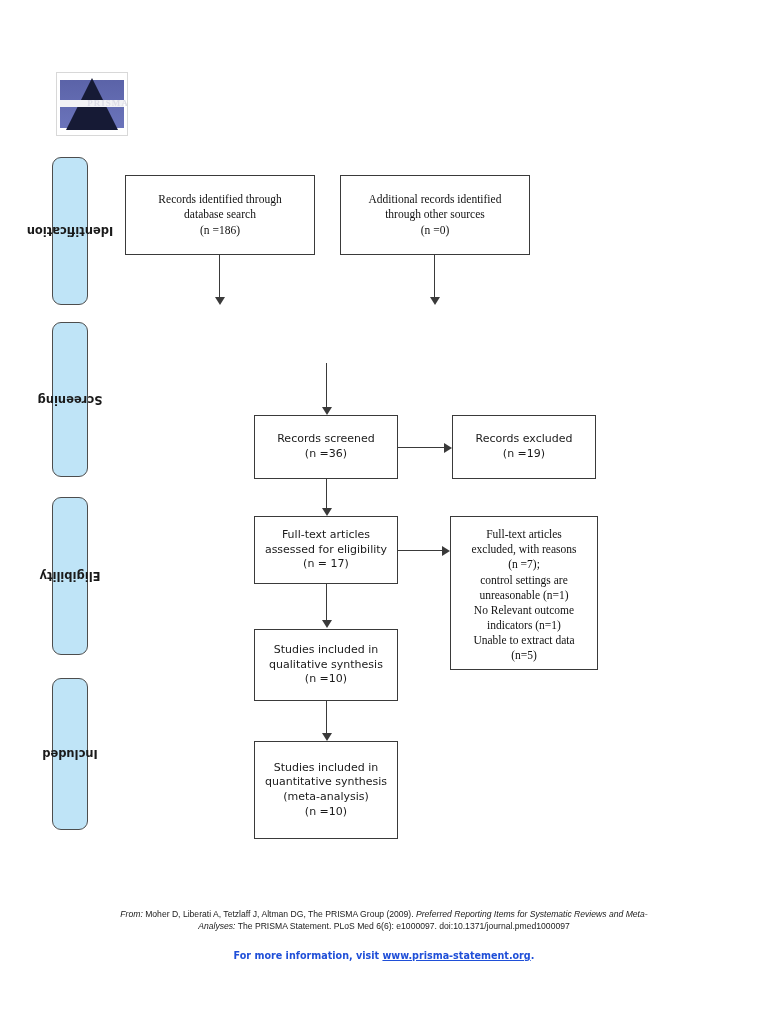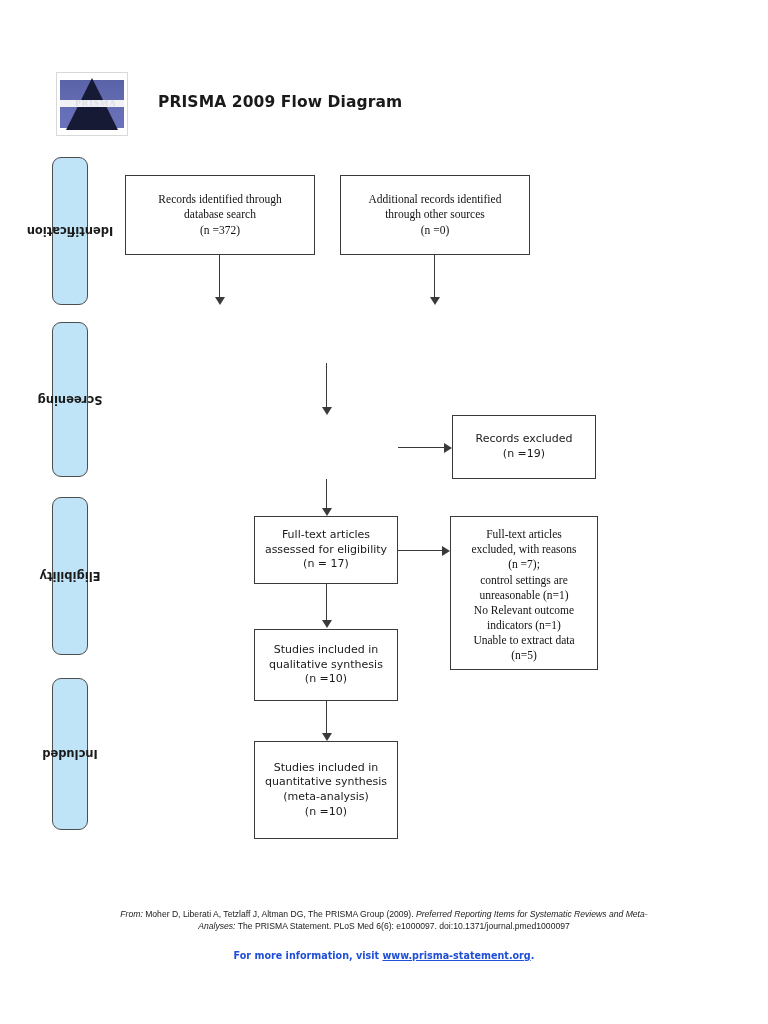--- a/index.html
+++ b/index.html
@@ -27,21 +27,21 @@
     background:#f2f2f5;
   }
   .logo .pyramid{
     position:absolute;left:50%;top:6px;transform:translateX(-50%);
     width:0;height:0;
     border-left:26px solid transparent;
     border-right:26px solid transparent;
     border-bottom:52px solid #161a35;
   }
   .logo .pname{
-    position:absolute;left:4px;top:26px;width:72px;text-align:center;
+    position:absolute;left:16px;top:26px;width:72px;text-align:center;
     font-size:9px;font-weight:bold;letter-spacing:1px;color:#dcdce6;
     font-family:"Liberation Serif", serif;
   }
   .logo .frame{position:absolute;inset:0;border:1px solid #d8d8d8;}
 
   .title{
     position:absolute;left:158px;top:93px;
     font-size:15.5px;font-weight:bold;color:#1a1a1a;
     letter-spacing:0.1px;
     font-family:"DejaVu Sans", sans-serif;
@@ -120,60 +120,65 @@
 <div class="page">
 
   <div class="logo">
     <div class="band"></div>
     <div class="pyramid"></div>
     <div class="band2"></div>
     <div class="pname">PRISMA</div>
     <div class="frame"></div>
   </div>
 
-  <div class="title">PRISMA 2009 Flow Diagram</div>
 
   <div class="capsule" style="left:52px;top:157px;height:148px;">
     <span class="lbl">Identification</span>
   </div>
   <div class="capsule" style="left:52px;top:322px;height:155px;">
     <span class="lbl">Screening</span>
   </div>
   <div class="capsule" style="left:52px;top:497px;height:158px;">
     <span class="lbl">Eligibility</span>
   </div>
   <div class="capsule" style="left:52px;top:678px;height:152px;">
     <span class="lbl">Included</span>
   </div>
 
   <div class="box serif" style="left:125px;top:175px;width:190px;height:80px;">
     <div class="txt">
       <span>Records identified through</span><br>
       <span>database search</span><br>
-      <span>(n =372)</span>
+      <span>(n =186)</span>
     </div>
   </div>
 
   <div class="box serif" style="left:340px;top:175px;width:190px;height:80px;">
     <div class="txt">
       <span>Additional records identified</span><br>
       <span>through other sources</span><br>
       <span>(n =0)</span>
     </div>
   </div>
 
   <div class="vline" style="left:219px;top:255px;height:48px;"></div>
   <div class="arrow-d" style="left:215px;top:297px;"></div>
   <div class="vline" style="left:434px;top:255px;height:48px;"></div>
   <div class="arrow-d" style="left:430px;top:297px;"></div>
 
 
   <div class="vline" style="left:326px;top:363px;height:48px;"></div>
   <div class="arrow-d" style="left:322px;top:407px;"></div>
 
+  <div class="box sans" style="left:254px;top:415px;width:144px;height:64px;">
+    <div class="txt">
+      <span>Records screened</span><br>
+      <span>(n =36)</span>
+    </div>
+  </div>
 
   <div class="box sans" style="left:452px;top:415px;width:144px;height:64px;">
     <div class="txt">
       <span>Records excluded</span><br>
       <span>(n =19)</span>
     </div>
   </div>
 
   <div class="hline" style="left:398px;top:447px;width:46px;"></div>
   <div class="arrow-r" style="left:444px;top:443px;"></div>

